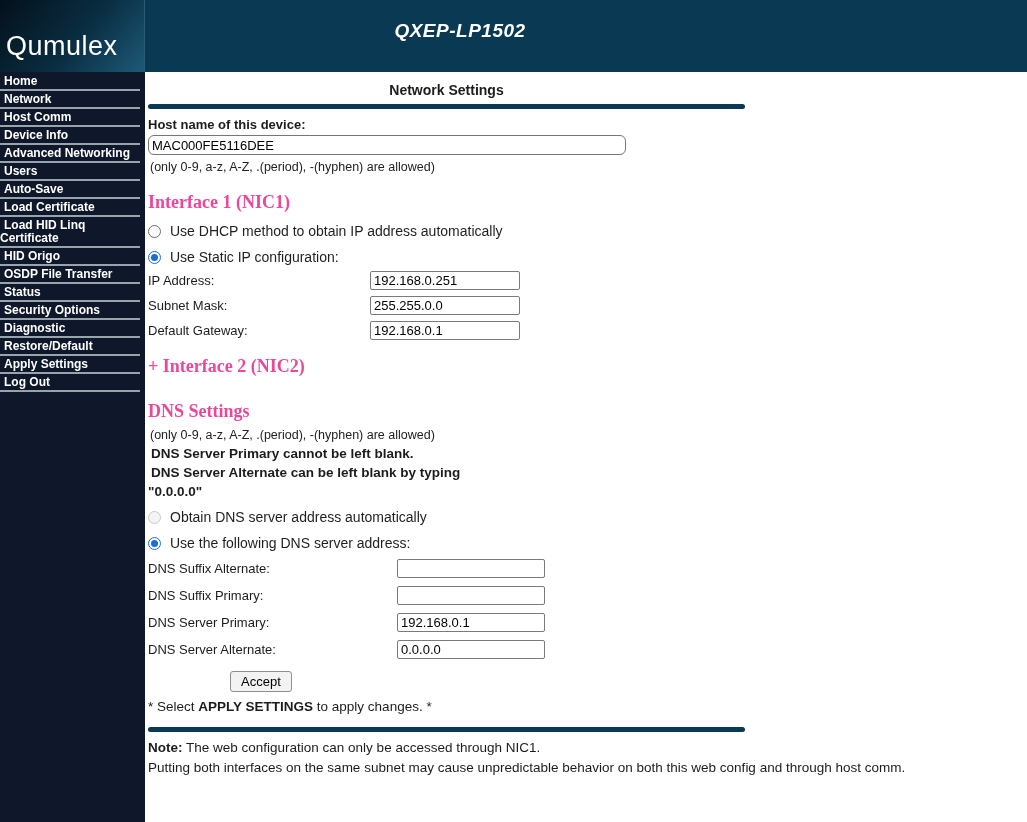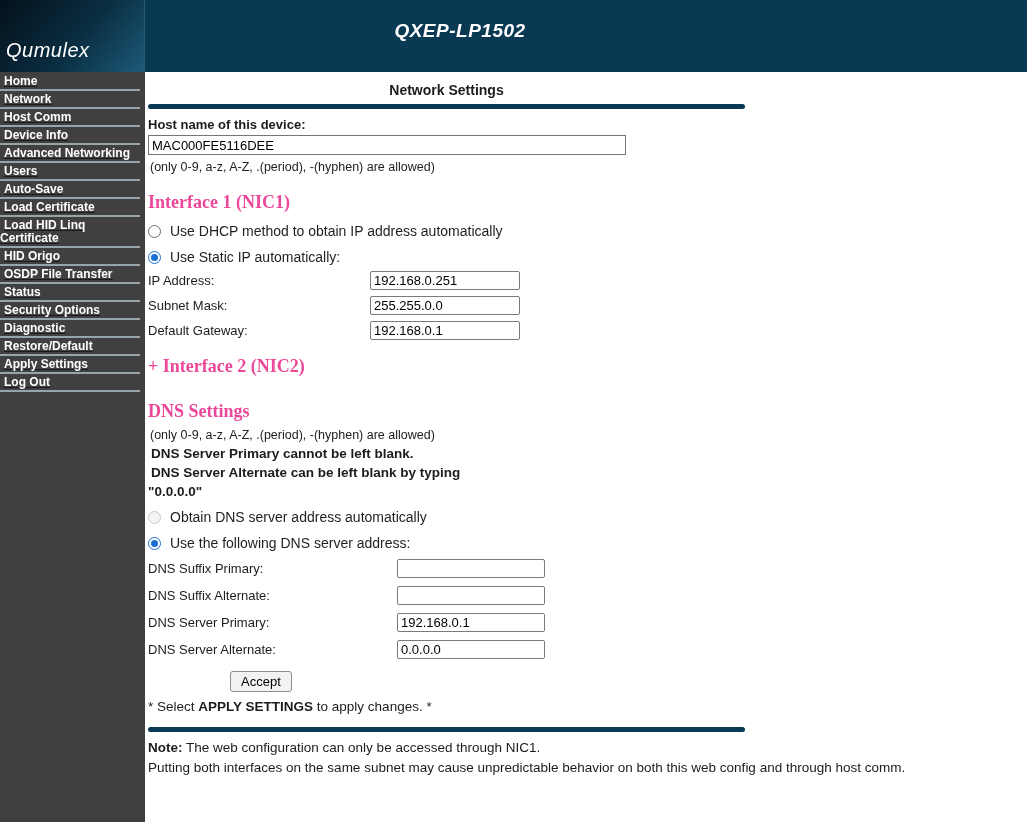--- a/index.html
+++ b/index.html
@@ -10,42 +10,42 @@
   }
   
   .header { display:flex; height:72px; width:1027px; }
   .logo-box {
     width:145px; height:72px; flex:0 0 145px;
     background:linear-gradient(130deg,#03111b 0%,#0a2e42 55%,#1d5а78 100%);
     background:linear-gradient(130deg,#03111b 0%,#0a2e42 55%,#1d5a78 100%);
     display:flex; align-items:flex-end; padding:0 0 10px 6px;
     border-right:1px solid #2a5a74;
   }
-  .logo-text { color:#ffffff; font-size:20px; font-weight:400; letter-spacing:0.5px;font-style:italic; }
+  .logo-text { color:#ffffff; font-size:27px; font-weight:400; letter-spacing:0.5px; }
   .header-band { flex:1; background:#0a3a53; position:relative; }
   .header-title {
     position:absolute; left:0; width:630px; top:20px; text-align:center;
     color:#ffffff; font-weight:bold; font-style:italic; font-size:19px; letter-spacing:0.5px;
   }
   
   .sidebar {
     position:absolute; left:0; top:72px; width:145px; height:750px;
-    background:#404040; padding-top:2px;text-decoration:underline;
+    background:#0f172a; padding-top:2px;
   }
   .menu-item {
     color:#ffffff; font-weight:bold; font-size:12px; line-height:13px;
     padding:1px 5px 1px 0; text-indent:4px; cursor:pointer;
     border-bottom:2px solid #98a4ac; margin-right:5px; margin-bottom:1px;
   }
   
   .main { position:absolute; left:145px; top:72px; width:882px; height:750px; padding:8px 0 0 3px; background:#fff; }
   .page-title { width:597px; text-align:center; font-weight:bold; font-size:14px; margin-top:2px; }
   .rule { width:597px; height:5px; background:#0a3a53; border:none; border-radius:3px; margin-top:6px; }
   .host-label { font-weight:bold; font-size:13px; margin-top:8px; }
-  .host-input { width:478px; height:20px; margin-top:3px; border:1px solid #767676; border-radius:0; font-size:13px; padding:0 3px; font-family:"Liberation Sans",sans-serif; }
+  .host-input { width:478px; height:20px; margin-top:3px; border:1px solid #767676; border-radius:6px; font-size:13px; padding:0 3px; font-family:"Liberation Sans",sans-serif; }
   .small-note { font-size:12.5px; color:#222; margin-top:5px; padding-left:2px; }
   h2.section { font-family:"Liberation Serif", serif; font-size:18px; font-weight:bold; color:#ec4899; margin-top:18px; }
   h2.nic2 { margin-top:16px; }
   h2.dns { margin-top:24px; }
   .radio-row { display:flex; align-items:center; margin-top:10px; gap:9px; }
   .radio { width:13px; height:13px; border-radius:50%; background:#fff; border:1px solid #6e6e6e; position:relative; flex:0 0 13px; cursor:pointer; }
   .radio.checked { border:1.5px solid #1a6fd4; }
   .radio.checked::after { content:""; position:absolute; left:50%; top:50%; width:7px; height:7px; margin:-3.5px 0 0 -3.5px; border-radius:50%; background:#1a6fd4; }
   .radio.disabled { border:1px solid #c9c9c9; background:#f4f4f4; }
   .radio-label { font-size:14px; color:#1f1f1f; }
@@ -110,21 +110,21 @@
   <div class="small-note">(only 0-9, a-z, A-Z, .(period), -(hyphen) are allowed)</div>
 
   <h2 class="section">Interface 1 (NIC1)</h2>
 
   <div class="radio-row">
     <span class="radio"></span>
     <span class="radio-label">Use DHCP method to obtain IP address automatically</span>
   </div>
   <div class="radio-row">
     <span class="radio checked"></span>
-    <span class="radio-label">Use Static IP automatically:</span>
+    <span class="radio-label">Use Static IP configuration:</span>
   </div>
 
   <div class="nic1-fields">
     <div class="field-row">
       <span class="flabel">IP Address:</span>
       <input type="text" value="192.168.0.251" style="">
     </div>
     <div class="field-row">
       <span class="flabel">Subnet Mask:</span>
       <input type="text" value="255.255.0.0" style="">
@@ -147,25 +147,25 @@
     <span class="radio disabled"></span>
     <span class="radio-label">Obtain DNS server address automatically</span>
   </div>
   <div class="radio-row">
     <span class="radio checked"></span>
     <span class="radio-label">Use the following DNS server address:</span>
   </div>
 
   <div class="dns-fields">
     <div class="field-row">
-      <span class="flabel">DNS Suffix Primary:</span>
+      <span class="flabel">DNS Suffix Alternate:</span>
       <input type="text" value="" style="">
     </div>
     <div class="field-row">
-      <span class="flabel">DNS Suffix Alternate:</span>
+      <span class="flabel">DNS Suffix Primary:</span>
       <input type="text" value="" style="">
     </div>
     <div class="field-row">
       <span class="flabel">DNS Server Primary:</span>
       <input type="text" value="192.168.0.1" style="">
     </div>
     <div class="field-row">
       <span class="flabel">DNS Server Alternate:</span>
       <input type="text" value="0.0.0.0" style="">
     </div>

